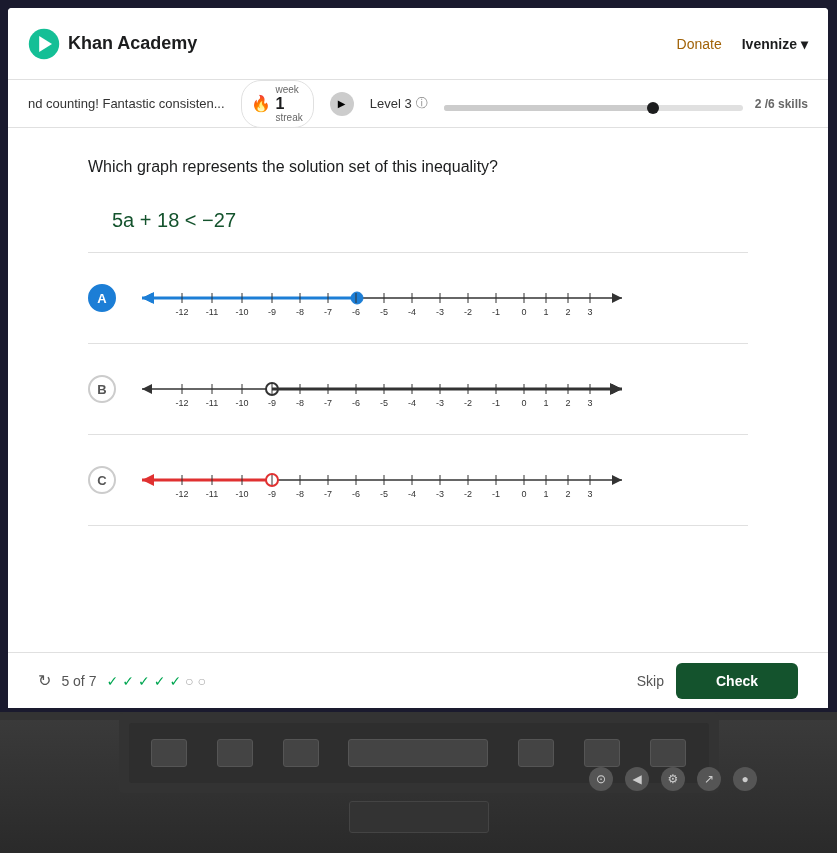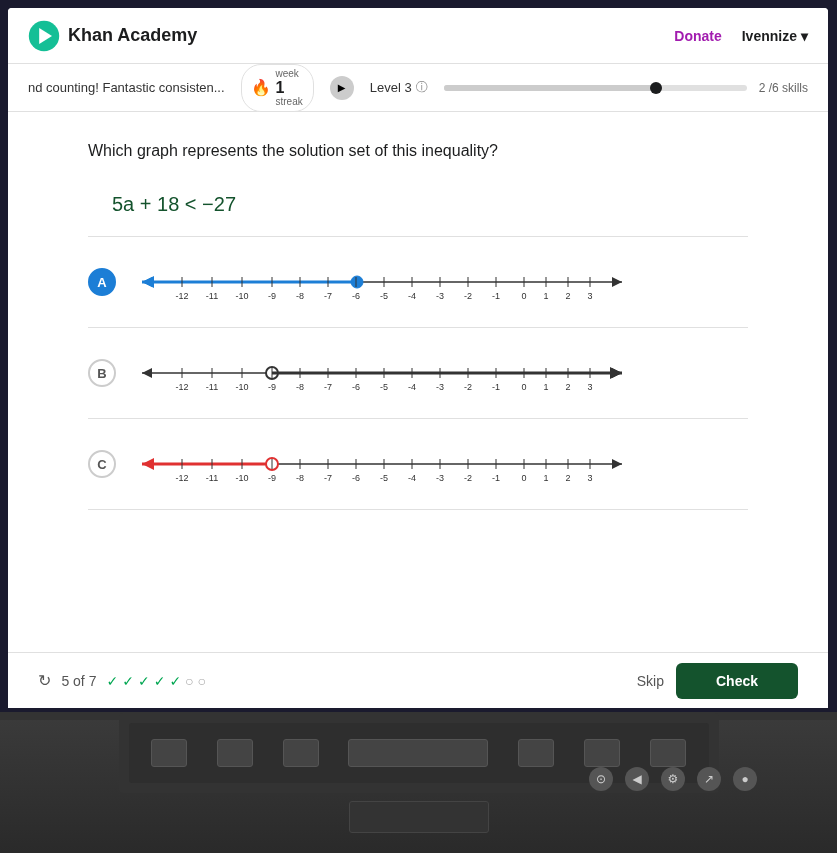--- a/index.html
+++ b/index.html
@@ -41,21 +41,21 @@
       cursor: pointer;
       font-size: 16px;
       color: #666;
       line-height: 16px;
       text-align: center;
     }
 
     
     .header {
       background: #fff;
-      height: 56px;
+      height: 72px;
       display: flex;
       align-items: center;
       padding: 0 20px;
       border-bottom: 1px solid #e0e0e0;
       position: relative;
     }
 
     .logo-area {
       display: flex;
       align-items: center;
@@ -75,22 +75,22 @@
     }
 
     .header-right {
       display: flex;
       align-items: center;
       gap: 20px;
     }
 
     .donate-btn {
       font-size: 14px;
-      font-weight: 700;
-      color: #a21caf;
+      font-weight: 400;
+      color: #a16207;
       cursor: pointer;
       background: none;
       border: none;
     }
 
     .user-menu {
       display: flex;
       align-items: center;
       gap: 4px;
       cursor: pointer;
@@ -167,22 +167,23 @@
       display: flex;
       align-items: center;
       gap: 4px;
       font-size: 13px;
       color: #333;
     }
 
     .progress-area {
       flex: 1;
       display: flex;
-      align-items: center;
+      align-items: flex-end;
       gap: 12px;
+      font-weight: bold;
     }
 
     .progress-bar-container {
       flex: 1;
       height: 6px;
       background: #e0e0e0;
       border-radius: 3px;
       position: relative;
     }
 

